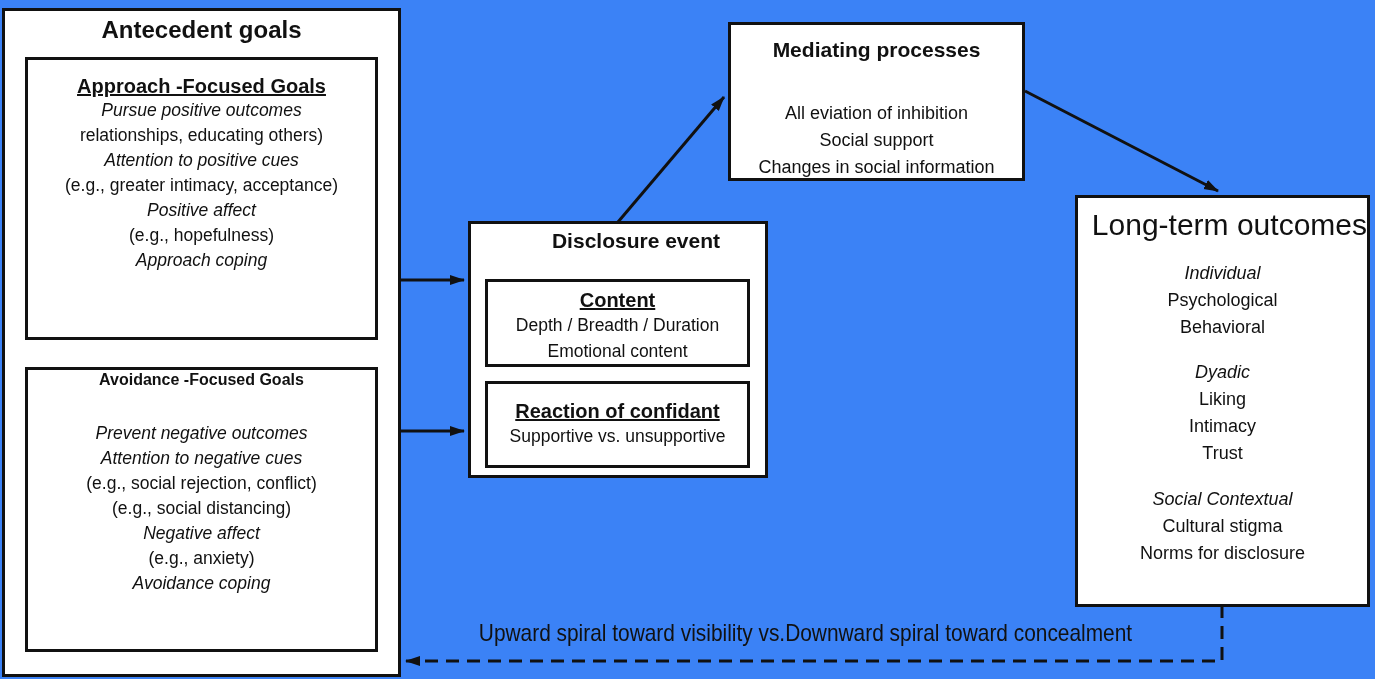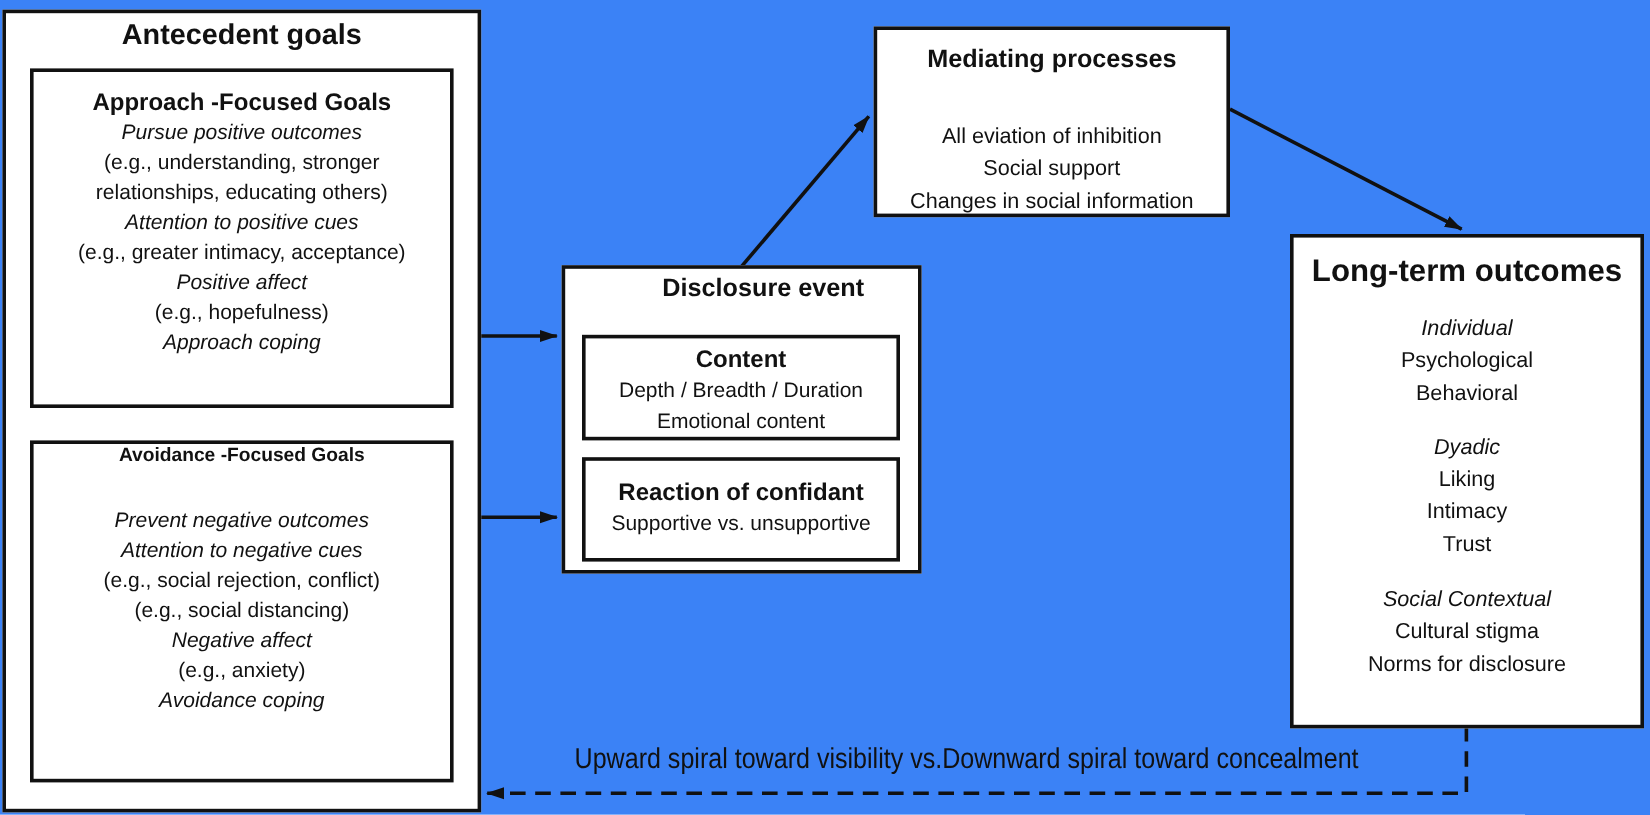--- a/index.html
+++ b/index.html
@@ -9,41 +9,41 @@
   }
   .overlay { position:absolute; left:0; top:0; z-index:1; pointer-events:none; }
   .box {
     position:absolute; box-sizing:border-box; border:3px solid #111111;
     background:#ffffff; text-align:center; z-index:2;
   }
   
   .antecedent-box { left:2px; top:8px; width:399px; height:669px; }
   .title-xl { margin-top:5px; font-size:24px; line-height:28px; font-weight:bold; }
   .approach-box { left:20px; top:46px; width:353px; height:283px; padding-top:14px; }
-  .heading-md { font-size:20px; line-height:24px; font-weight:bold; }
+  .heading-md { font-size:20px; line-height:24px; font-weight:bold;text-decoration:underline; }
   .approach-box .lines { }
   .avoidance-box { left:20px; top:356px; width:353px; height:285px; }
   .heading-sm { font-size:16px; line-height:20px; font-weight:bold; }
   .avoidance-box .lines { margin-top:31px; }
   .line { font-size:17.5px; line-height:25px; }
   .it { font-style:italic; }
   
   .disclosure-box { left:468px; top:221px; width:300px; height:257px;padding-left:36px; }
   .title-md { margin-top:4px; font-size:21px; line-height:26px; font-weight:bold; }
   .content-box { left:14px; top:55px; width:265px; height:88px; padding-top:6px; }
   .reaction-box { left:14px; top:157px; width:265px; height:87px; padding-top:15px; }
   .subline { font-size:17.5px; line-height:26px; }
   
   .mediating-box { left:728px; top:22px; width:297px; height:159px; }
   .mediating-box .title-md { margin-top:12px; }
   .mediating-box .lines { margin-top:37px; }
   .mline { font-size:18px; line-height:27px; }
   
   .outcomes-box { left:1075px; top:195px; width:295px; height:412px; }
-  .title-lg { margin-top:14px; font-size:26px; line-height:26px; font-weight:bold; }
+  .title-lg { margin-top:14px; font-size:30px; line-height:26px; font-weight:normal;text-align:right; }
   .ogroup-1 { margin-top:22px; }
   .ogroup-2 { margin-top:18px; }
   .ogroup-3 { margin-top:19px; }
   .oline { font-size:18px; line-height:27px; }
   
   .caption {
     position:absolute; left:400px; top:618px; width:810px; text-align:center; z-index:2;
   }
   .caption span {
     display:inline-block; white-space:nowrap; font-size:24px; line-height:30px;
@@ -68,21 +68,20 @@
     <polyline points="1222,605 1222,661 406,661" fill="none" stroke="#111111" stroke-width="3" stroke-dasharray="13 8" marker-end="url(#ah)"></polyline>
   </svg>
 
   <div class="box antecedent-box">
     <div class="title-xl">Antecedent goals</div>
 
     <div class="box approach-box">
       <div class="heading-md">Approach -Focused Goals</div>
       <div class="lines">
         <div class="line it">Pursue positive outcomes</div>
-        <div class="line">(e.g., understanding, stronger</div>
         <div class="line">relationships, educating others)</div>
         <div class="line it">Attention to positive cues</div>
         <div class="line">(e.g., greater intimacy, acceptance)</div>
         <div class="line it">Positive affect</div>
         <div class="line">(e.g., hopefulness)</div>
         <div class="line it">Approach coping</div>
       </div>
     </div>
 
     <div class="box avoidance-box">

